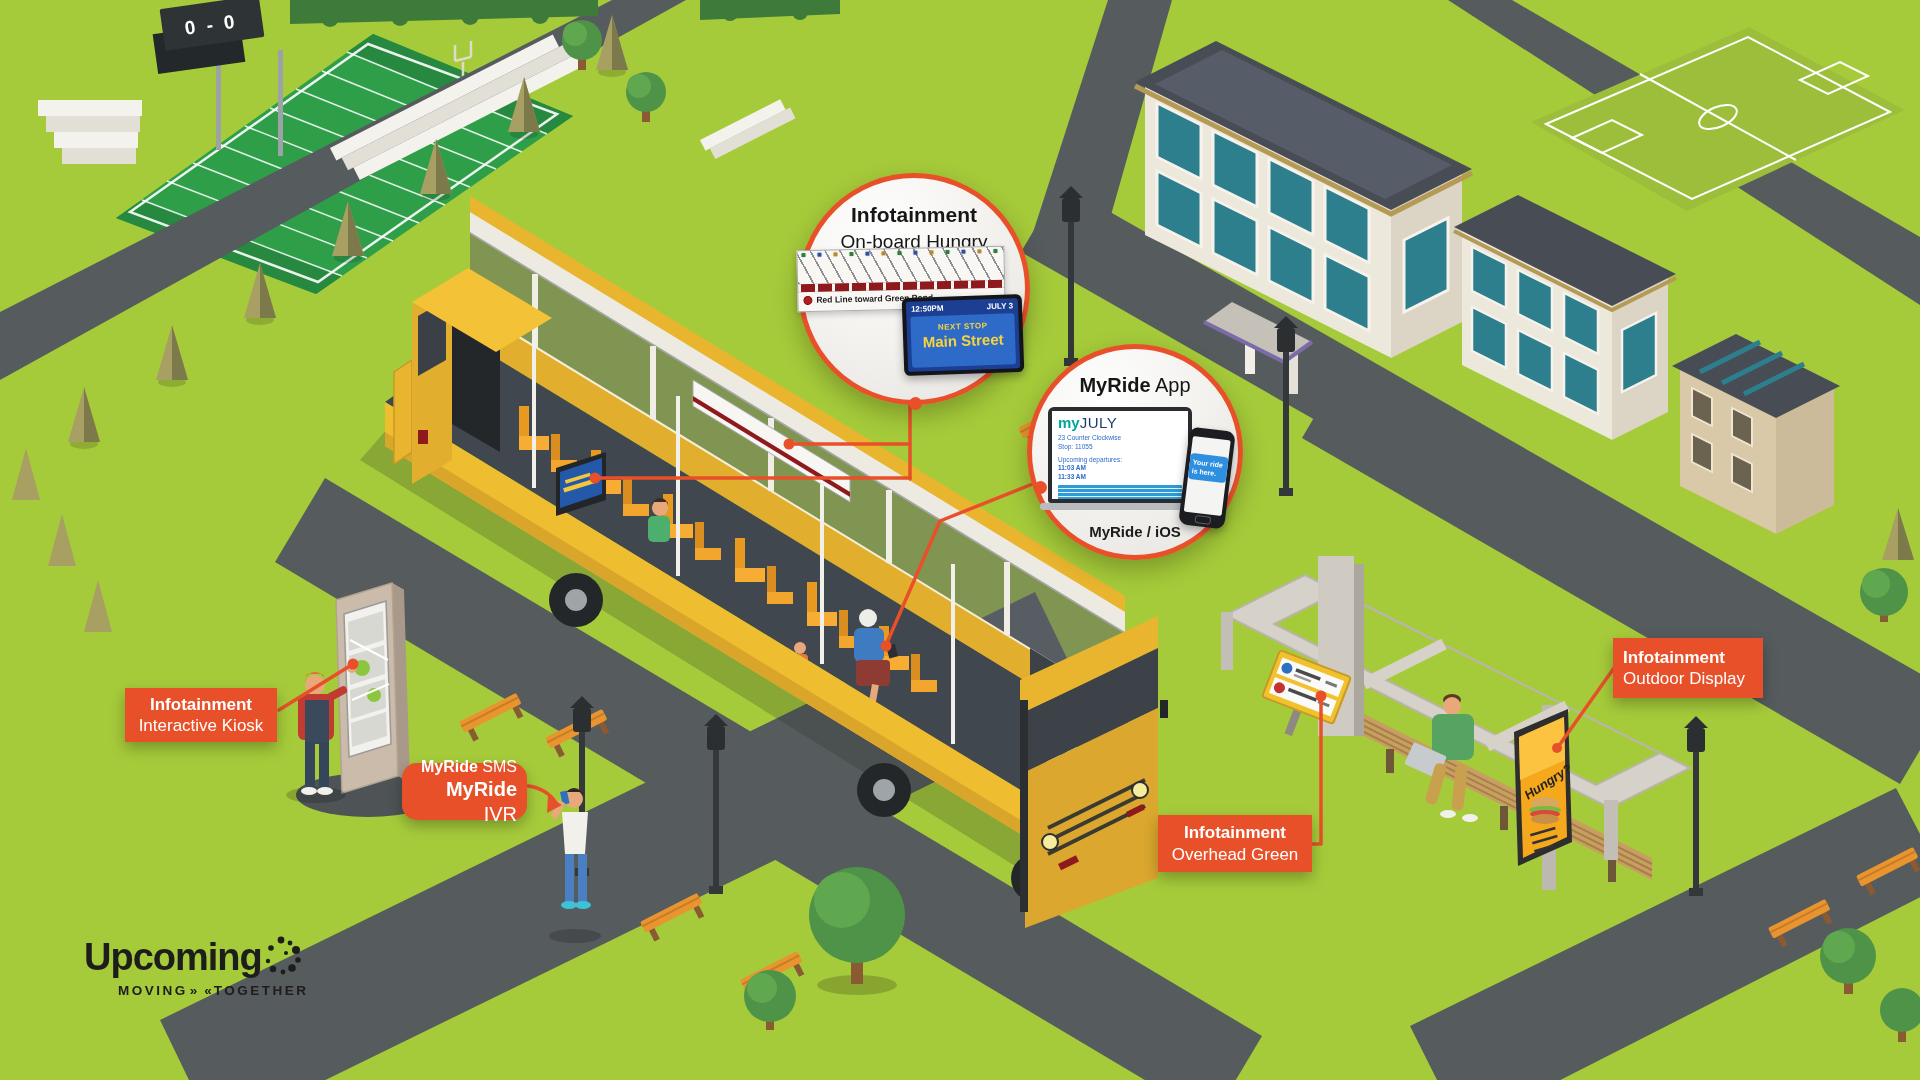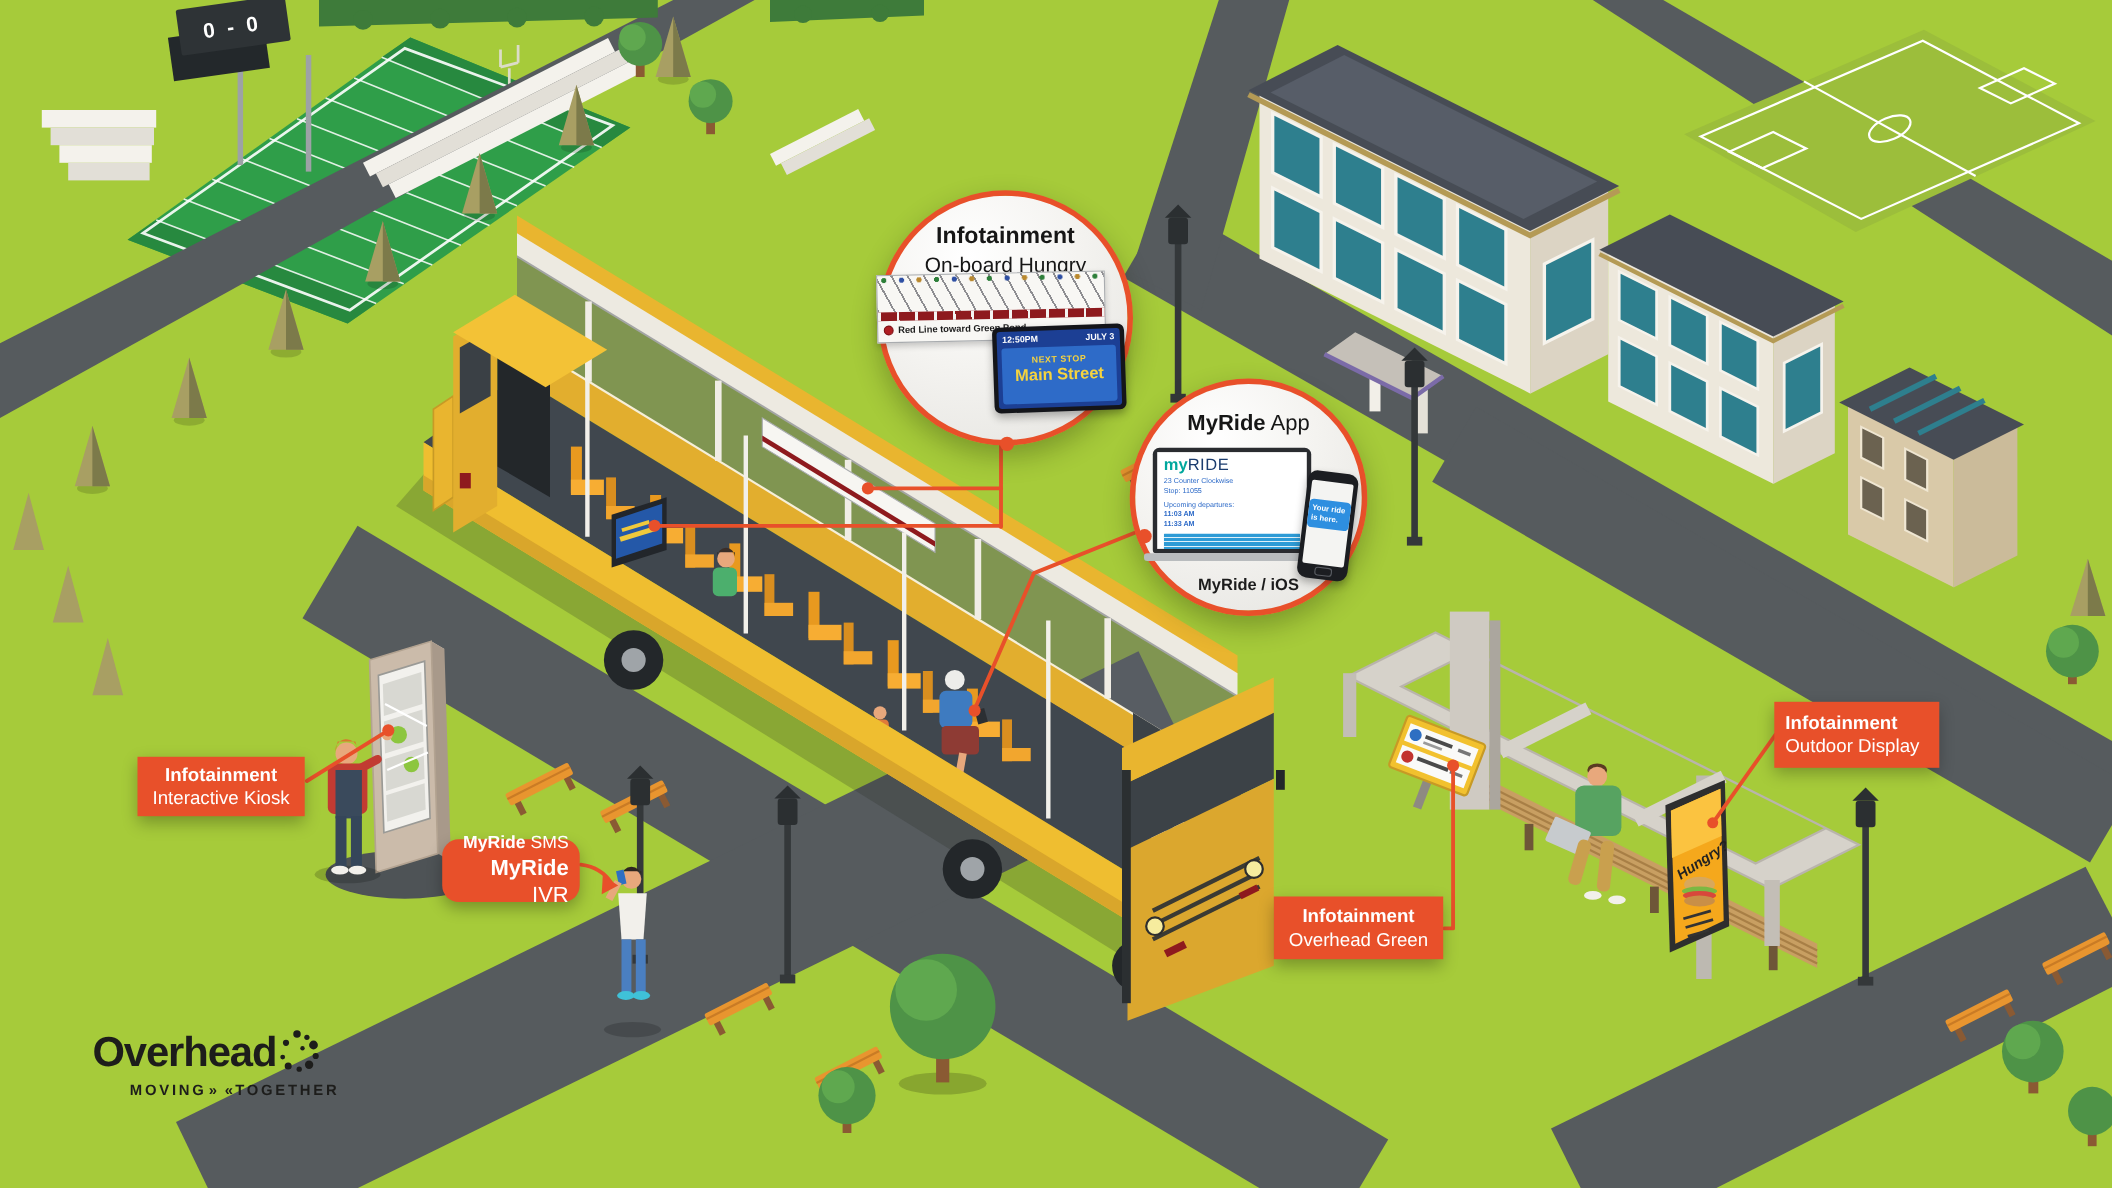--- a/index.html
+++ b/index.html
@@ -688,21 +688,21 @@
   </div>
   <div class="edge-dot" style="left:106px;top:219px;"></div>
 </div>
 
 <div class="callout" style="left:1027px;top:344px;width:216px;height:216px;">
   <div class="co-title" style="top:24px;font-size:20px;">
     <span class="b">MyRide</span><span> App</span>
   </div>
   <div class="laptop">
     <div class="lap-screen">
-      <div class="lap-logo"><span class="my">my</span><span class="ride">RIDE</span></div>
+      <div class="lap-logo"><span class="my">my</span><span class="ride">JULY</span></div>
       <div class="lap-small">
         <div>23 Counter Clockwise</div>
         <div>Stop: 11055</div>
       </div>
       <div class="lap-small">
         <div>Upcoming departures:</div>
         <div class="dep">11:03 AM</div>
         <div class="dep">11:33 AM</div>
       </div>
       <div class="lap-bluebox"></div>
@@ -733,21 +733,21 @@
   <div class="l2">Overhead Green</div>
 </div>
 
 <div class="tag left" style="left:1613px;top:638px;width:150px;height:60px;">
   <div class="l1">Infotainment</div>
   <div class="l2">Outdoor Display</div>
 </div>
 
 <div class="logo" style="left:84px;top:938px;">
   <div class="logo-row">
-    <span class="logo-word">Overhead</span>
+    <span class="logo-word">Upcoming</span>
     <svg width="46" height="46" viewBox="0 0 46 46" style="margin:-4px 0 0 -4px;">
       <g fill="#1D1D1B">
         <circle cx="23" cy="6" r="3.4"></circle>
             <circle cx="32" cy="9" r="2.4"></circle>
             <circle cx="38" cy="16" r="4"></circle>
         <circle cx="40" cy="26" r="2.8"></circle>
             <circle cx="34" cy="34" r="3.8"></circle>
             <circle cx="25" cy="38" r="2.4"></circle>
         <circle cx="15" cy="35" r="3.2"></circle>
             <circle cx="10" cy="27" r="2.2"></circle>

